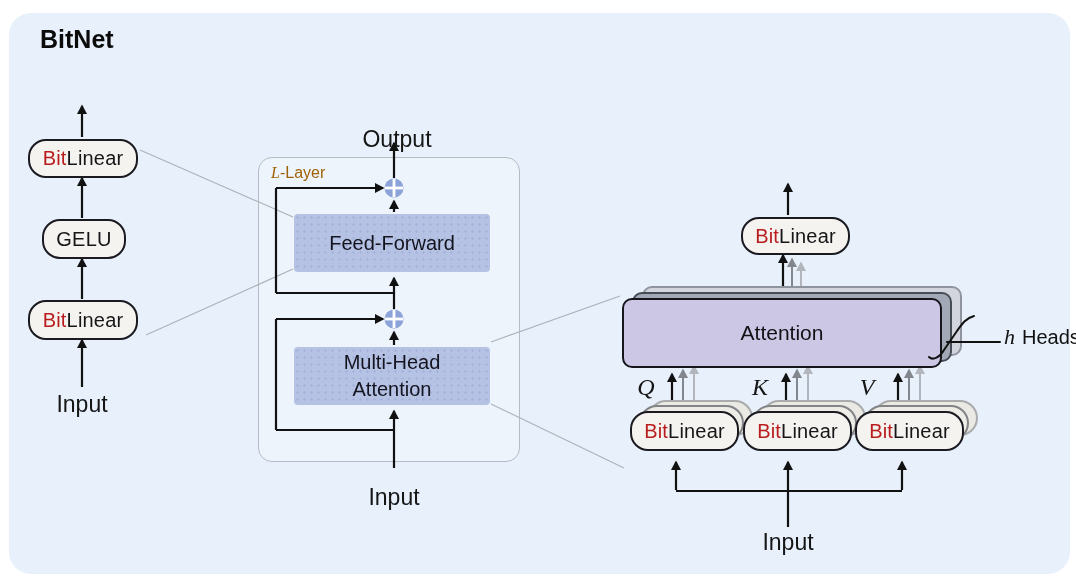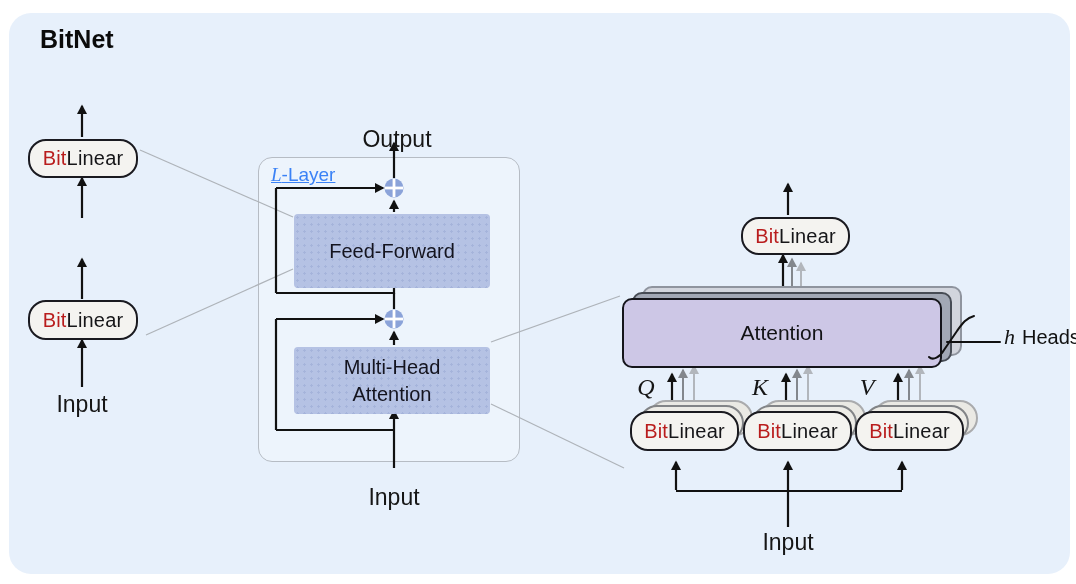--- a/index.html
+++ b/index.html
@@ -9,21 +9,21 @@
         background:#e7f0fb;border-radius:22px;}
   .lblock{position:absolute;left:258px;top:157px;width:260px;height:303px;
           border:1.5px solid #b6bcc4;border-radius:14px;
           background:rgba(255,255,255,0.28);z-index:1;}
   svg.wires{position:absolute;left:0;top:0;z-index:2;pointer-events:none;}
   svg.wires-top{position:absolute;left:0;top:0;z-index:4;pointer-events:none;}
   .lbl{position:absolute;color:#111;z-index:3;white-space:nowrap;}
   .ctr{transform:translateX(-50%);}
   .title{font-size:25px;font-weight:bold;color:#0b0b0b;}
   .io{font-size:23px;color:#161616;}
-  .layer-tag{font-size:19px;color:#3b82f6;text-decoration:underline;}
+  .layer-tag{font-size:16px;color:#a16207;}
   .ser-it{font-family:"Liberation Serif",serif;font-style:italic;}
   .qkv{font-family:"Liberation Serif",serif;font-style:italic;font-size:24px;color:#151515;}
   .heads{display:flex;align-items:baseline;}
   .heads .h{font-family:"Liberation Serif",serif;font-style:italic;font-size:22px;}
   .heads .w{font-size:20px;margin-left:7px;}
   .pill{position:absolute;z-index:3;display:flex;align-items:center;justify-content:center;
         background:#f4f3f0;border:2.5px solid #1a1a20;border-radius:18px;
         font-size:20px;color:#161619;letter-spacing:0.2px;}
   .pill .bit{color:#b91c1c;}
   .block{position:absolute;z-index:3;background:#b5c2e4;border-radius:4px;color:#14141f;
@@ -132,34 +132,37 @@
       <line x1="920" y1="400" x2="920" y2="366" marker-end="url(#ag2)"></line>
     </g>
   </svg>
 
   <div class="lbl title" style="left:40px;top:25px;">BitNet</div>
 
   <div class="pill" style="left:28px;top:139px;width:106px;height:35px;">
     <span class="bit">Bit</span>
       <span>Linear</span>
   </div>
+  <div class="pill" style="left:42px;top:219px;width:80px;height:36px;">
+    <span>GELU</span>
+  </div>
   <div class="pill" style="left:28px;top:300px;width:106px;height:36px;">
     <span class="bit">Bit</span>
       <span>Linear</span>
   </div>
   <div class="lbl io ctr" style="left:82px;top:391px;">Input</div>
 
   <div class="lbl io ctr" style="left:397px;top:107px;margin-top:19px;">Output</div>
   <div class="lbl layer-tag" style="left:271px;top:164px;">
     <span class="ser-it">L</span><span>-Layer</span>
   </div>
-  <div class="block" style="left:294px;top:214px;width:196px;height:74px;">
+  <div class="block" style="left:294px;top:214px;width:196px;height:58px;">
     <div>Feed-Forward</div>
   </div>
-  <div class="block" style="left:294px;top:347px;width:196px;height:67px;">
+  <div class="block" style="left:294px;top:347px;width:196px;height:58px;">
     <div>Multi-Head</div>
     <div>Attention</div>
   </div>
   <div class="lbl io ctr" style="left:394px;top:484px;">Input</div>
 
   <div class="pill" style="left:741px;top:217px;width:105px;height:34px;">
     <span class="bit">Bit</span>
       <span>Linear</span>
   </div>
 

